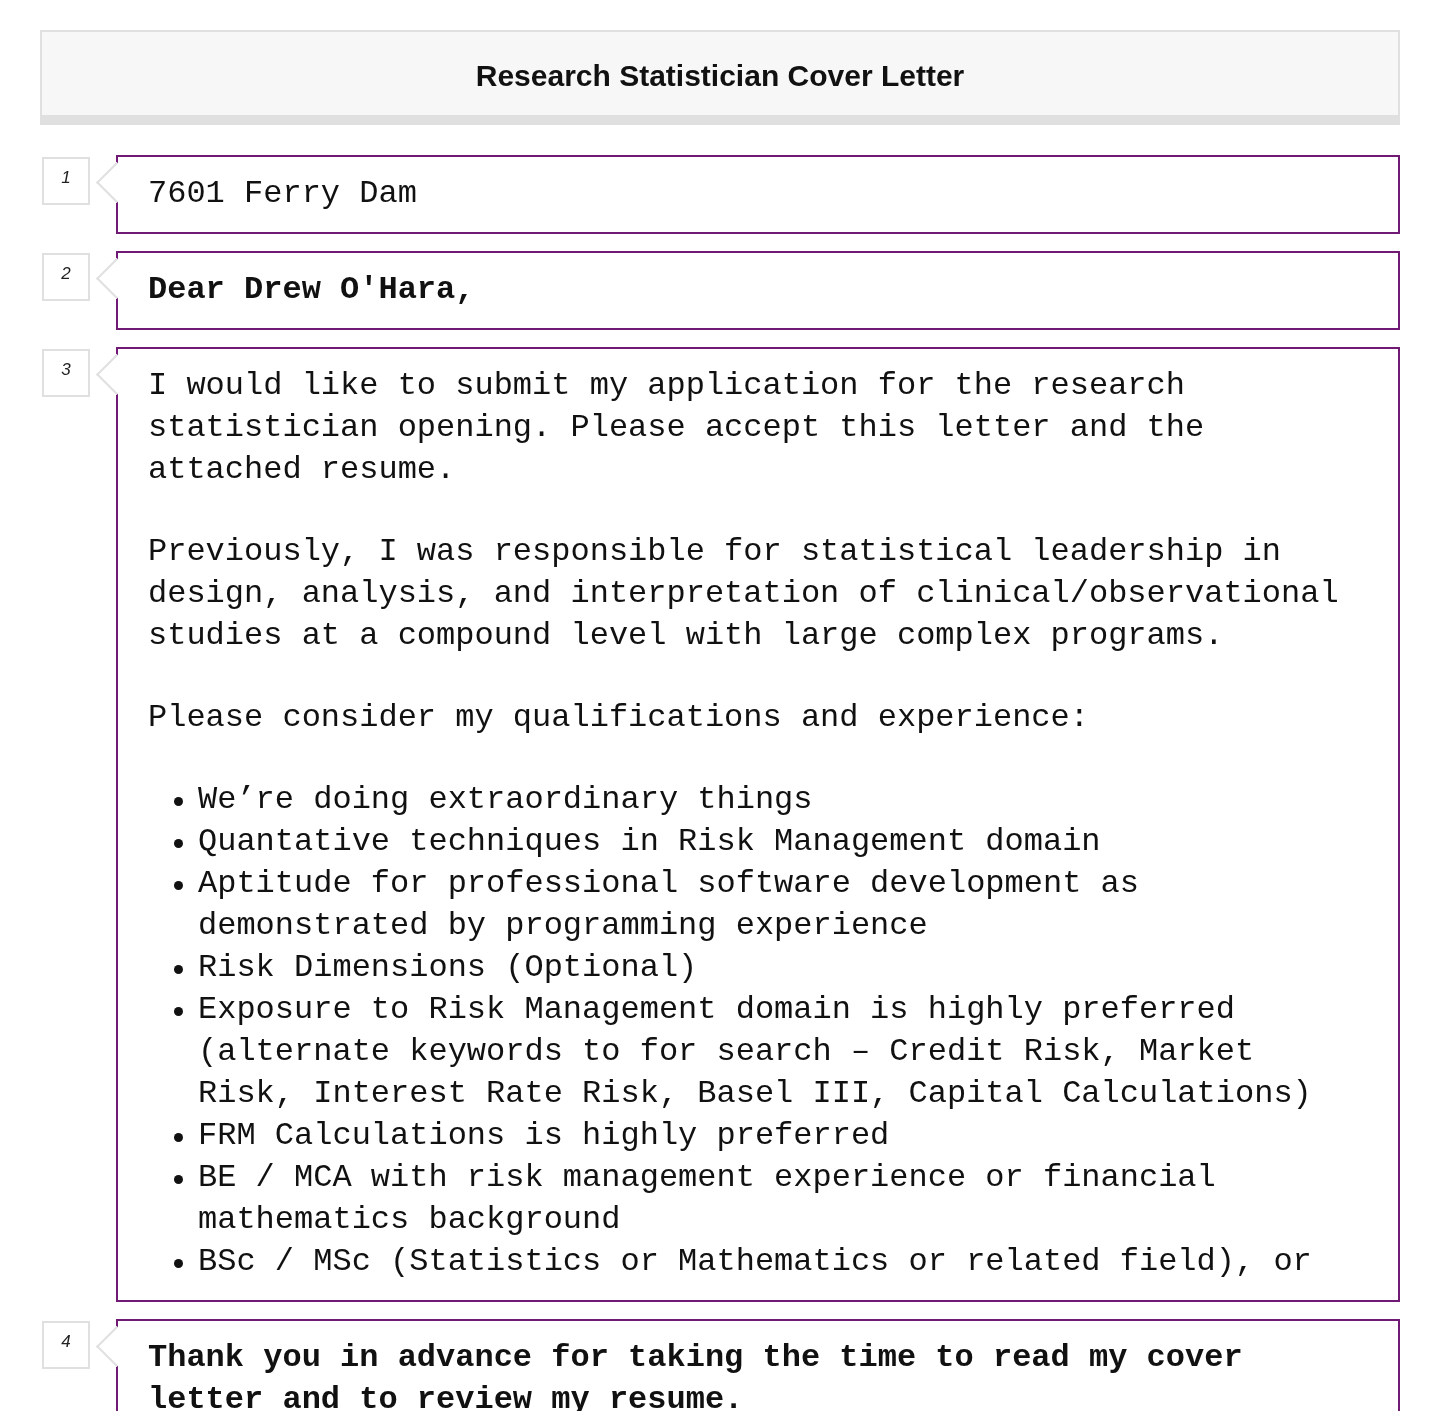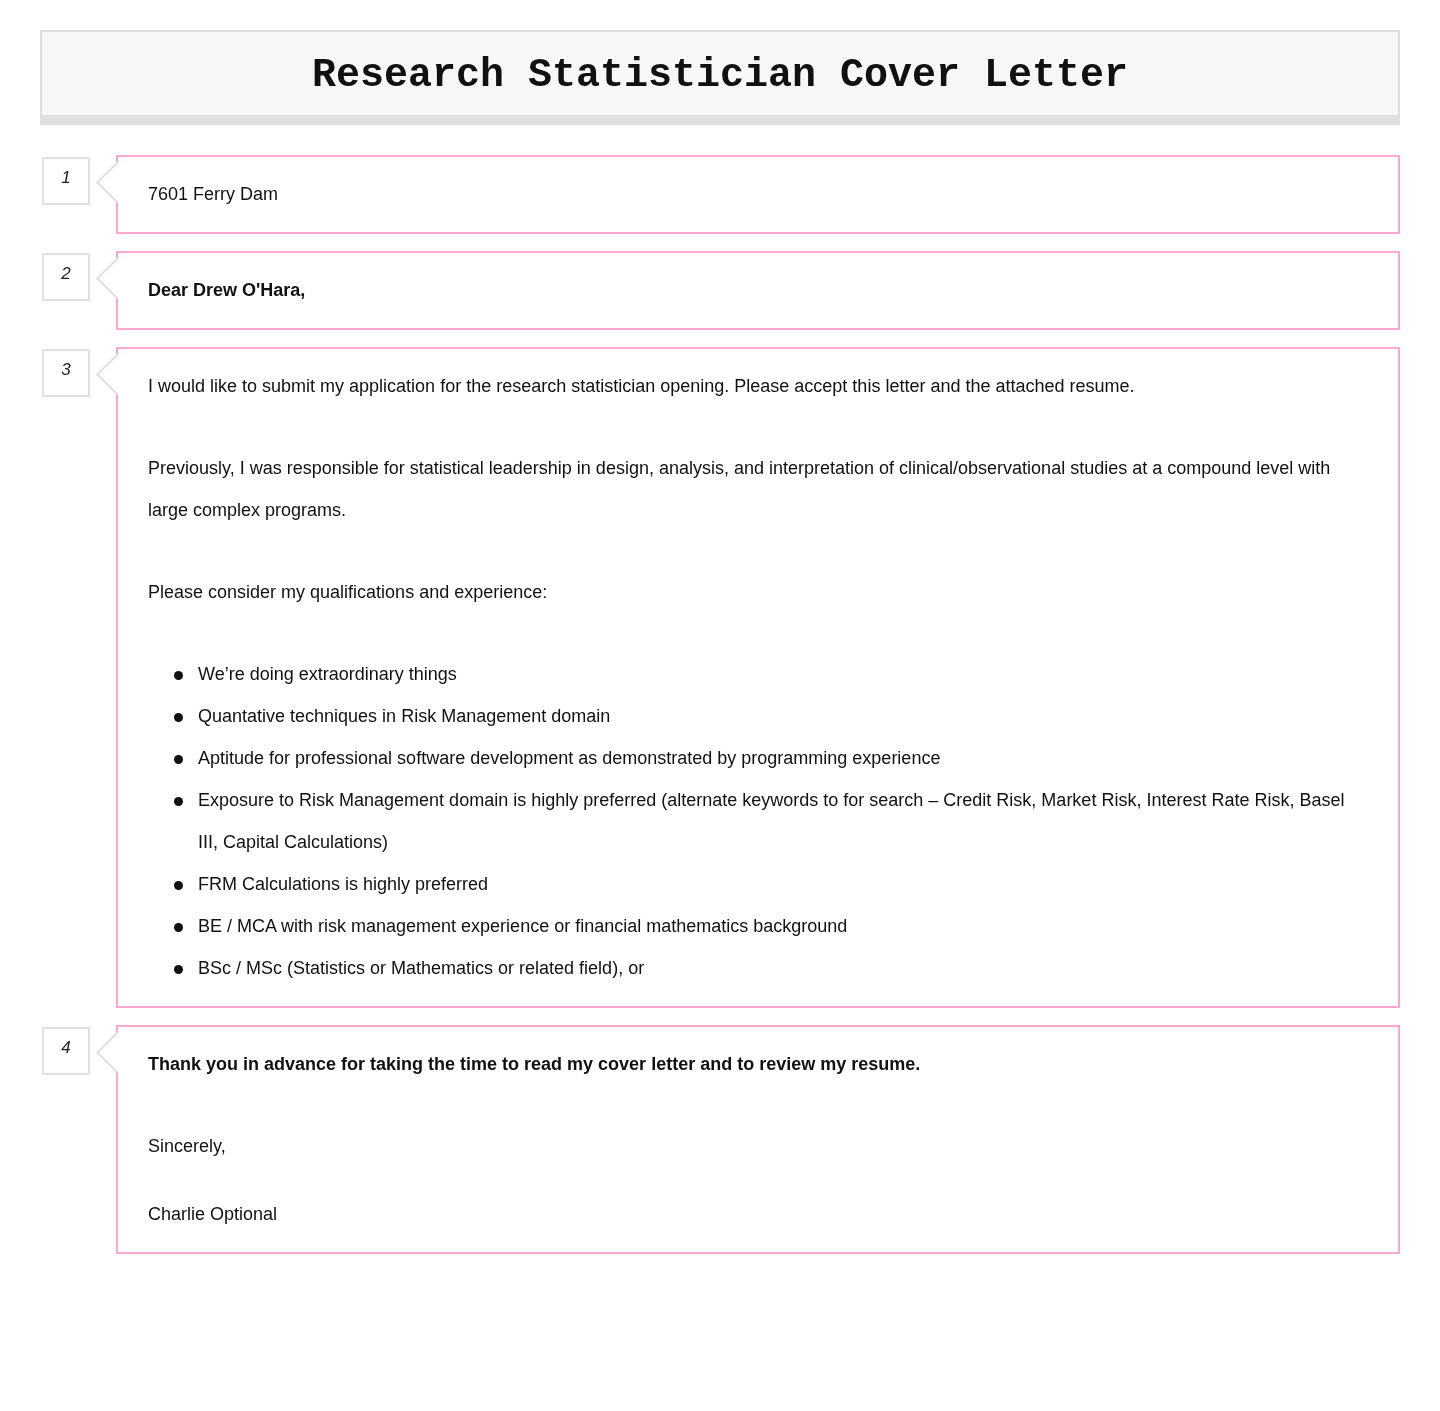--- a/index.html
+++ b/index.html
@@ -10,23 +10,23 @@
       width: 1360px;
       height: 95px;
       background: #f7f7f7;
       border: 2px solid #e0e0e0;
       border-bottom: 10px solid #e0e0e0;
       display: flex;
       align-items: center;
       justify-content: center;
     }
     .title-bar h1 {
-      font-family: Liberation Mono, monospace;
+      font-family: Liberation Sans, sans-serif;
       font-weight: bold;
-      font-size: 40px;
+      font-size: 30px;
       color: #111;
       margin-top: 4px;
     }
 
     .section {
       position: relative;
       margin-top: 30px;
       width: 1360px;
     }
     .section + .section { margin-top: 17px; }
@@ -44,25 +44,25 @@
       justify-content: center;
       font-family: "Liberation Sans", sans-serif;
       font-style: italic;
       font-size: 17px;
       color: #222;
       padding-bottom: 6px;
     }
 
     .card {
       margin-left: 76px;
-      border: 2px solid #f9a8d4;
+      border: 2px solid #701a75;
       background: #fff;
       padding: 16px 30px 17px 30px;
-      font-family: Liberation Sans, sans-serif;
-      font-size: 18px;
+      font-family: Liberation Mono, monospace;
+      font-size: 32px;
       line-height: 42px;
       color: #111;
       position: relative;
     }
     .card::before {
       content: "";
       position: absolute;
       left: -16px;
       top: 11px;
       width: 27px;
@@ -123,20 +123,21 @@
     <p>I would like to submit my application for the research statistician opening. Please accept this letter and the attached resume.</p>
     <div class="para-gap"></div>
     <p>Previously, I was responsible for statistical leadership in design, analysis, and interpretation of clinical/observational studies at a compound level with large complex programs.</p>
     <div class="para-gap"></div>
     <p>Please consider my qualifications and experience:</p>
     <div class="para-gap"></div>
     <ul class="quals">
       <li>We’re doing extraordinary things</li>
       <li>Quantative techniques in Risk Management domain</li>
       <li>Aptitude for professional software development as demonstrated by programming experience</li>
+      <li>Risk Dimensions (Optional)</li>
       <li>Exposure to Risk Management domain is highly preferred (alternate keywords to for search – Credit Risk, Market Risk, Interest Rate Risk, Basel III, Capital Calculations)</li>
       <li>FRM Calculations is highly preferred</li>
       <li>BE / MCA with risk management experience or financial mathematics background</li>
       <li>BSc / MSc (Statistics or Mathematics or related field), or</li>
     </ul>
   </div>
 </div>
 
 <div class="section">
   <div class="num-box">4</div>

